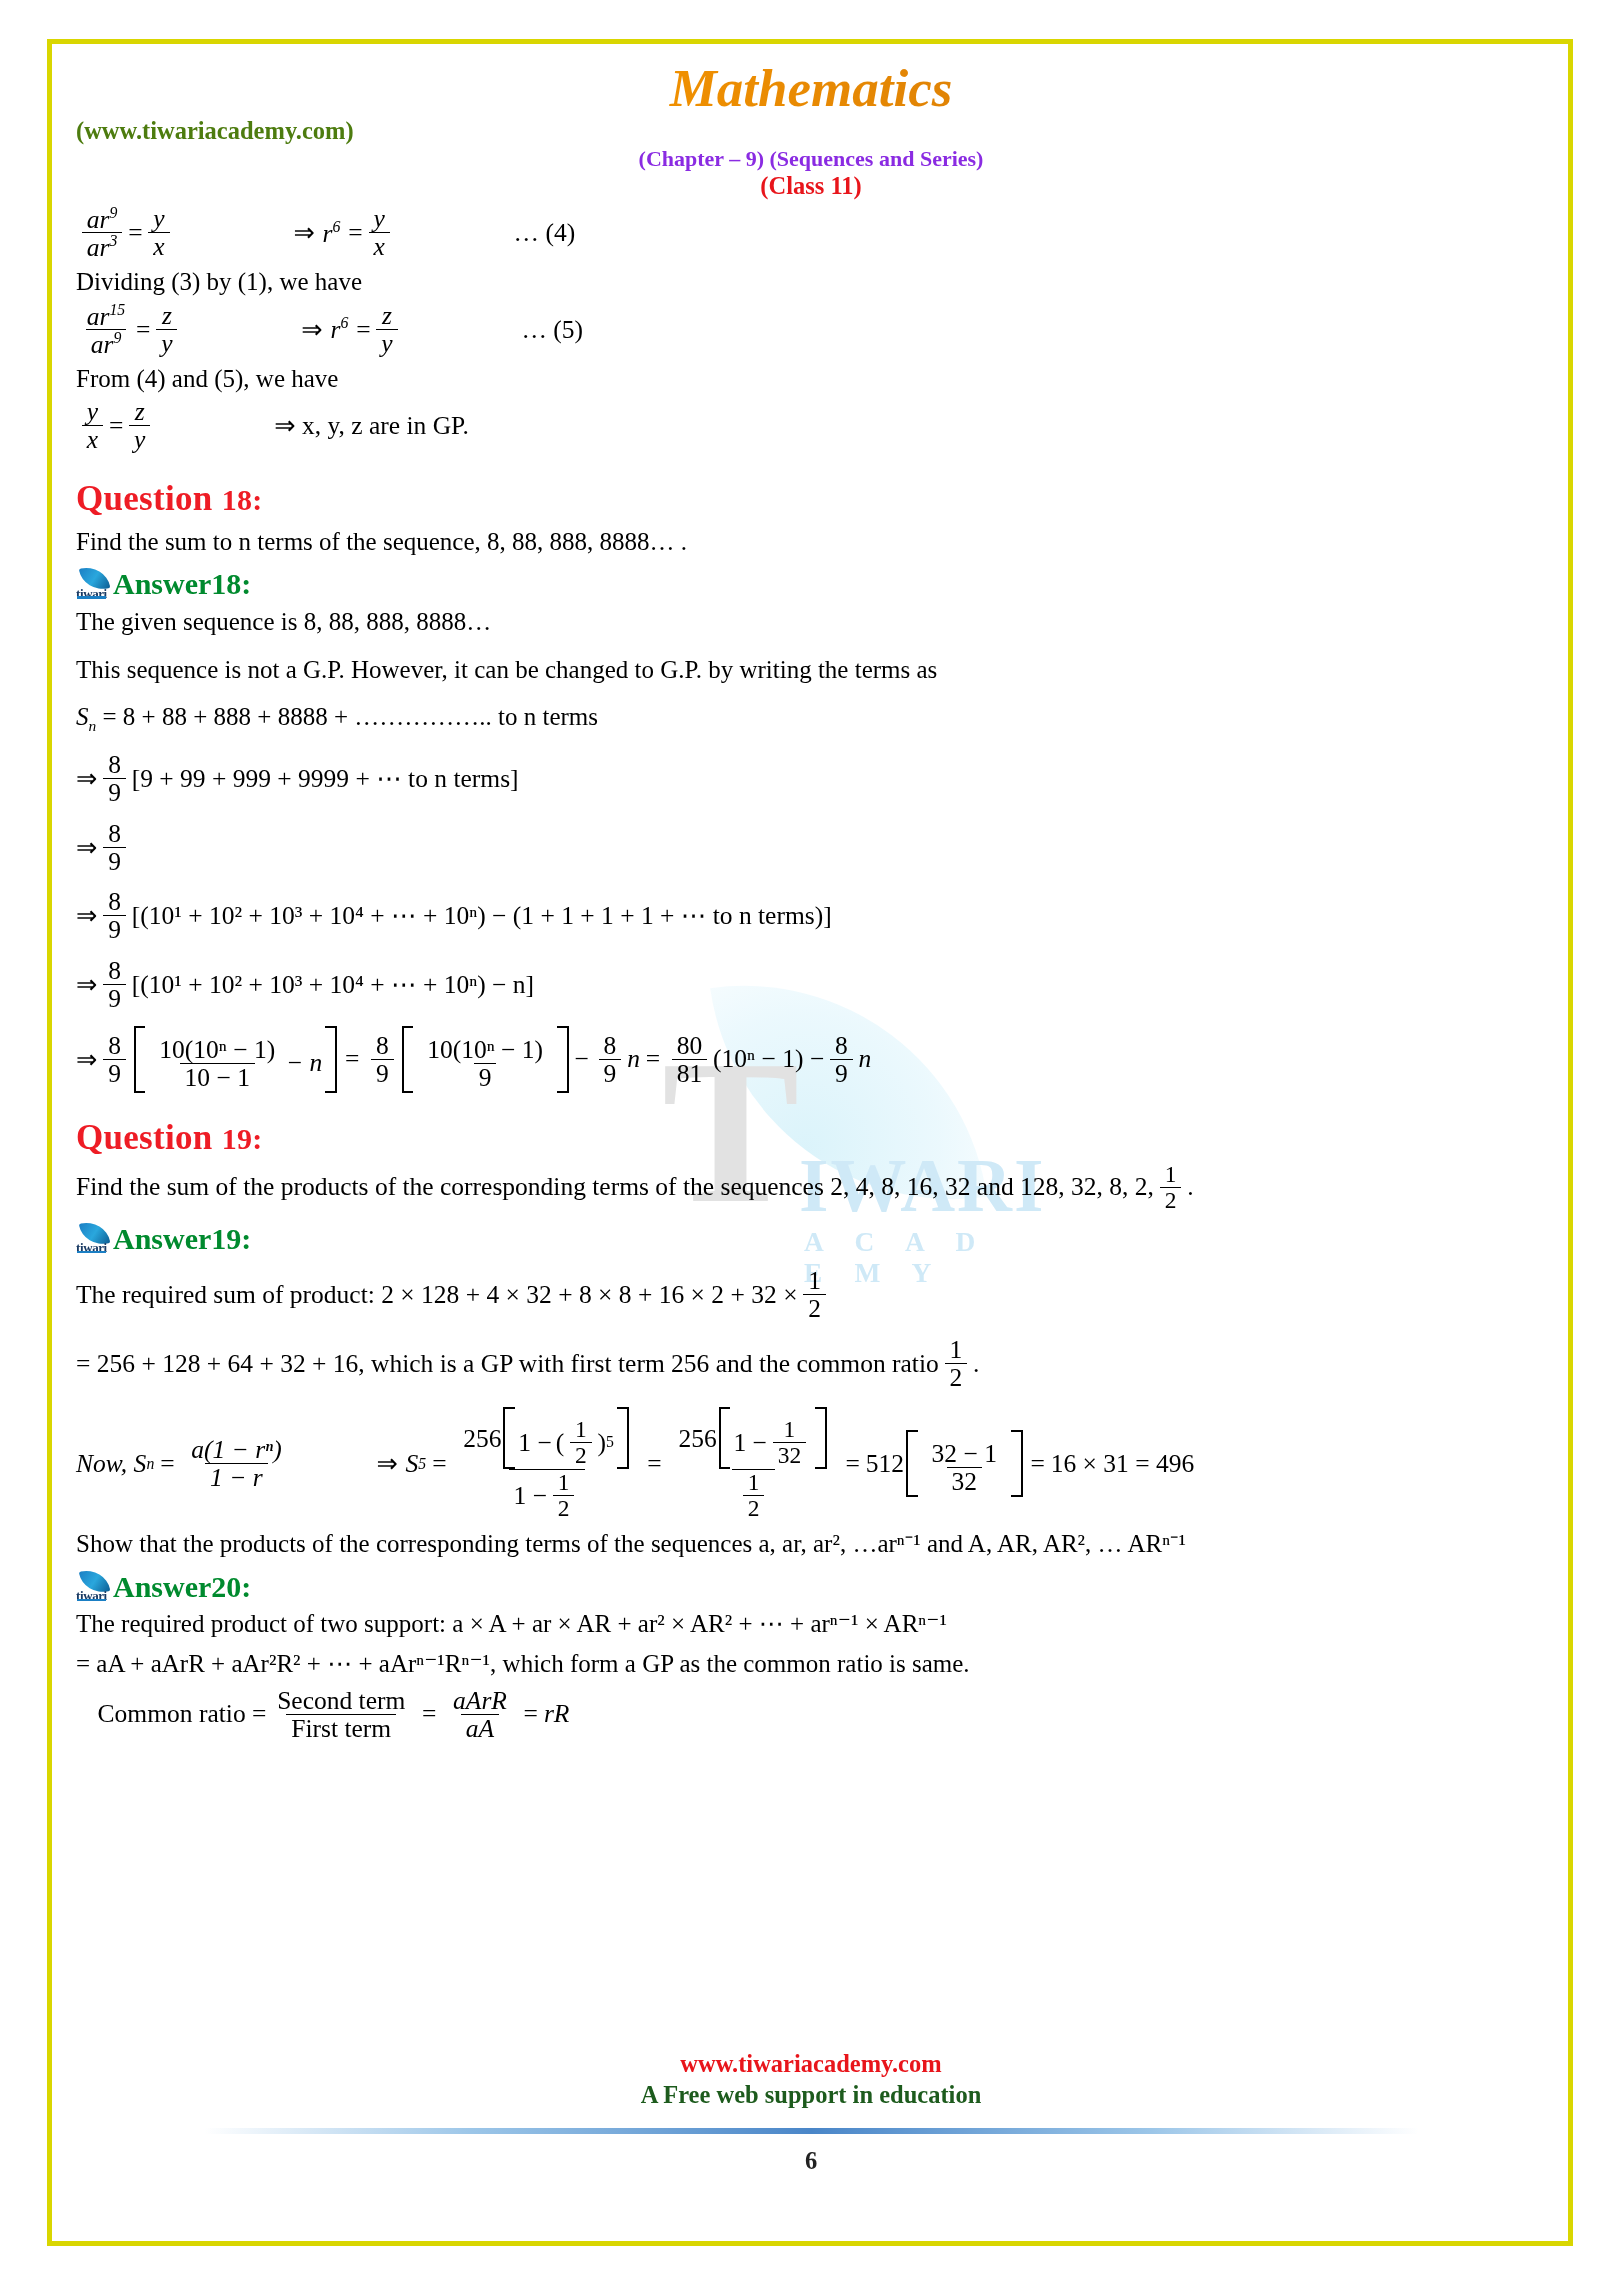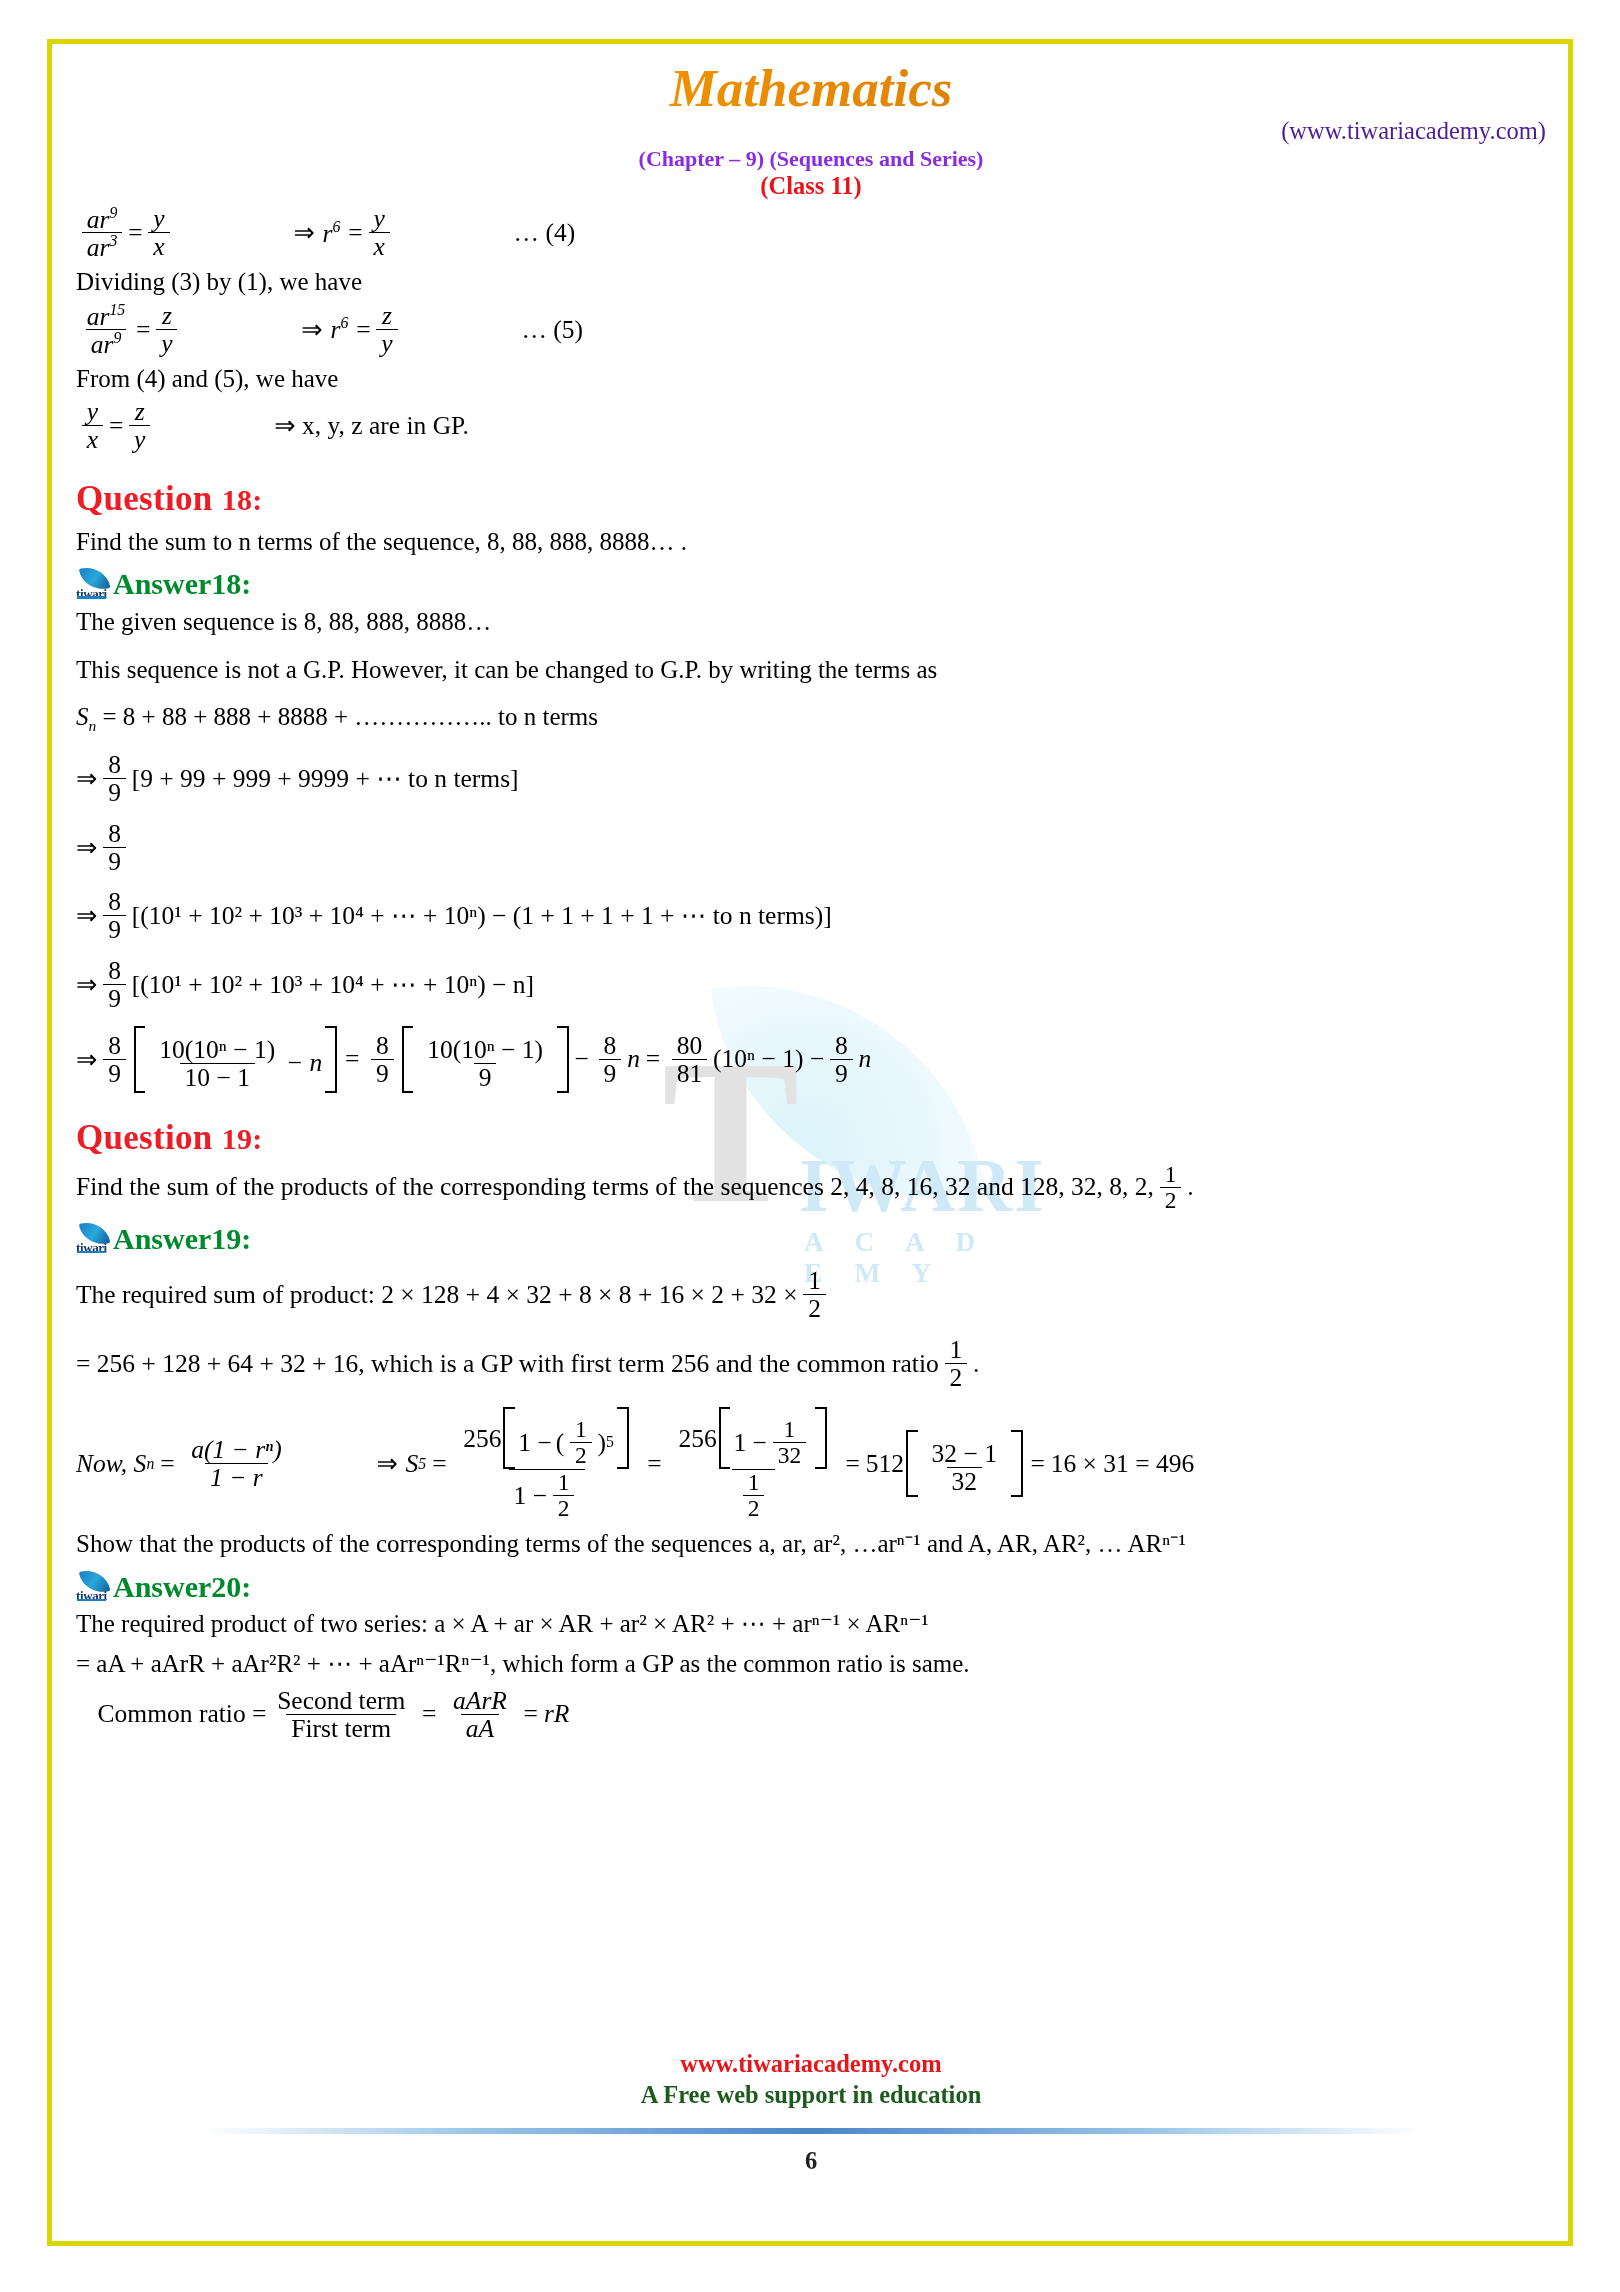--- a/index.html
+++ b/index.html
@@ -69,23 +69,23 @@
     font-style:italic;font-weight:700;
     font-size:53px;
     line-height:1.02;
     background:linear-gradient(90deg,#f5a623 0%,#f09000 40%,#c06a10 100%);
     -webkit-background-clip:text;background-clip:text;
     color:#e08a0a;
     -webkit-text-fill-color:transparent;
     margin:0 0 2px 0;
   }
   .site{
-    text-align:right;
-    color:#4c1d95;
-    font-weight:400;
+    text-align:left;
+    color:#4d7c0f;
+    font-weight:700;
     font-size:24.5px;
     line-height:1.18;
   }
   .chapter{
     text-align:center;
     color:#8a2be2;
     font-weight:700;
     font-size:22px;
     line-height:1.18;
   }
@@ -517,21 +517,21 @@
   <div class="ahead">
     <span class="logo-ico">
       <span class="leafy"></span>
       <span class="word">tiwari</span>
       <span class="bar"></span>
     </span>
     <span class="lbl">Answer</span>
     <span class="lbl">20:</span>
   </div>
 
-  <div class="ptext">The required product of two series: a × A + ar × AR + ar² × AR² + ⋯ + arⁿ⁻¹ × ARⁿ⁻¹</div>
+  <div class="ptext">The required product of two support: a × A + ar × AR + ar² × AR² + ⋯ + arⁿ⁻¹ × ARⁿ⁻¹</div>
   <div class="ptext">= aA + aArR + aAr²R² + ⋯ + aArⁿ⁻¹Rⁿ⁻¹, which form a GP as the common ratio is same.</div>
 
   <div class="mrow" style="margin-left:21.6px">
     <span>Common ratio =</span>
     <span class="frac">
       <span class="num">Second term</span>
       <span class="den">First term</span>
     </span>
     <span style="margin:0 5.9px">=</span>
     <span class="frac it">

